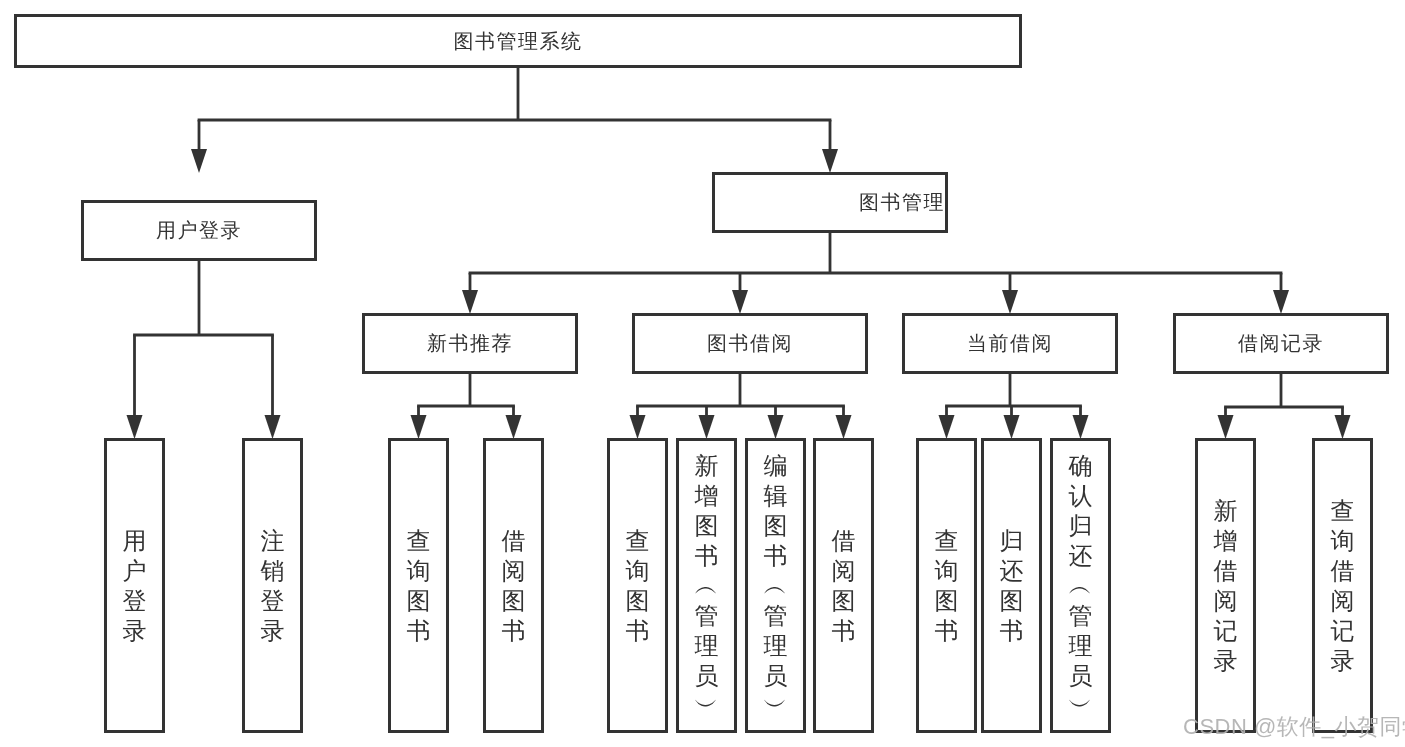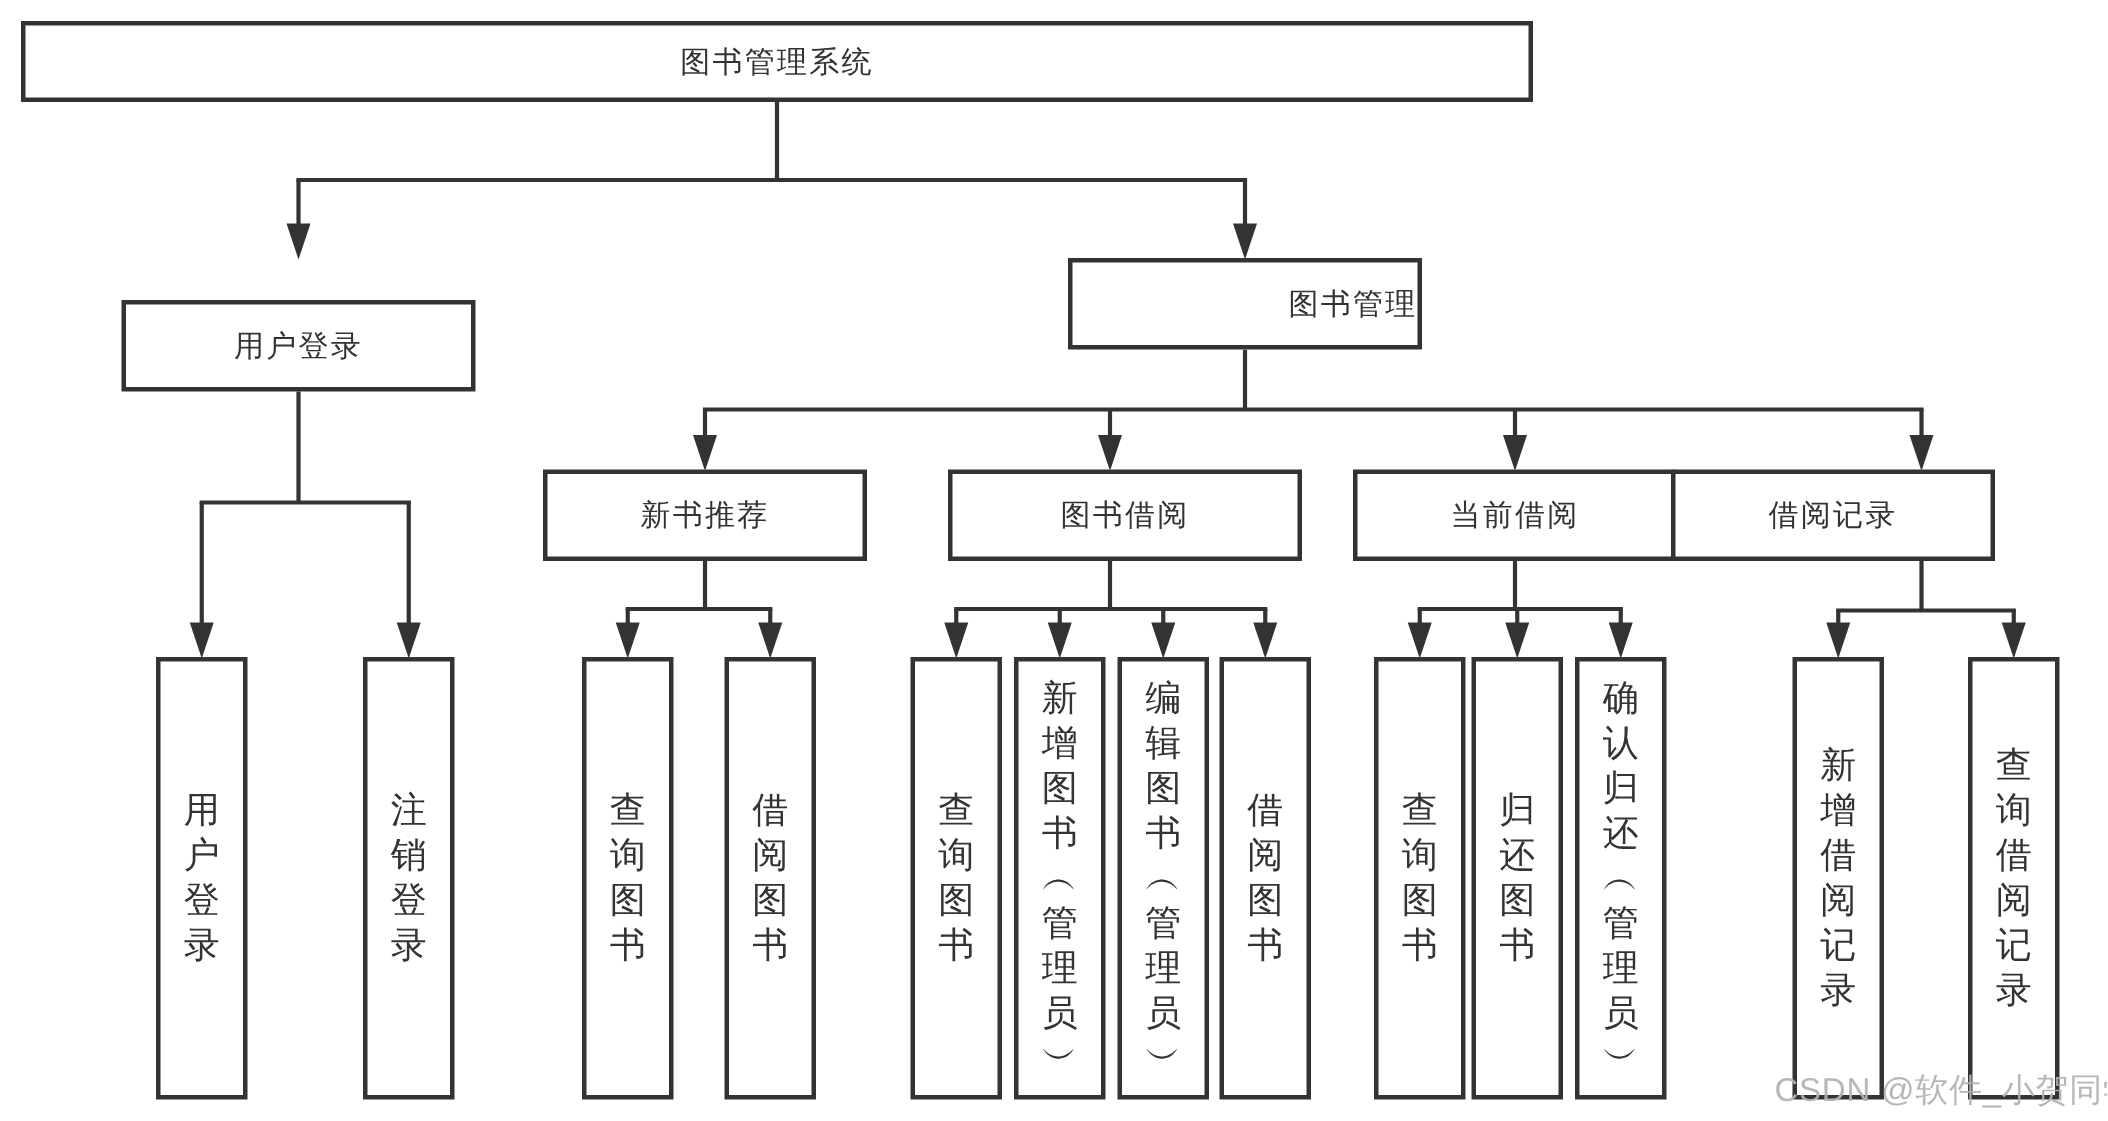--- a/index.html
+++ b/index.html
@@ -147,21 +147,21 @@
     </div>
     <div class="node horizontal" style="left: 362px; top: 313px; width: 216px; height: 61px;">
       <span class="hlabel">新书推荐</span>
     </div>
     <div class="node horizontal" style="left: 632px; top: 313px; width: 236px; height: 61px;">
       <span class="hlabel">图书借阅</span>
     </div>
     <div class="node horizontal" style="left: 902px; top: 313px; width: 216px; height: 61px;">
       <span class="hlabel">当前借阅</span>
     </div>
-    <div class="node horizontal" style="left: 1114px; top: 313px; width: 216px; height: 61px;">
+    <div class="node horizontal" style="left: 1173px; top: 313px; width: 216px; height: 61px;">
       <span class="hlabel">借阅记录</span>
     </div>
     <div class="node vertical" style="left: 104px; top: 438px; width: 61px; height: 295px;">
       <div class="vchars">
         <span>用</span>
         <span>户</span>
         <span>登</span>
         <span>录</span>
       </div>
     </div>

